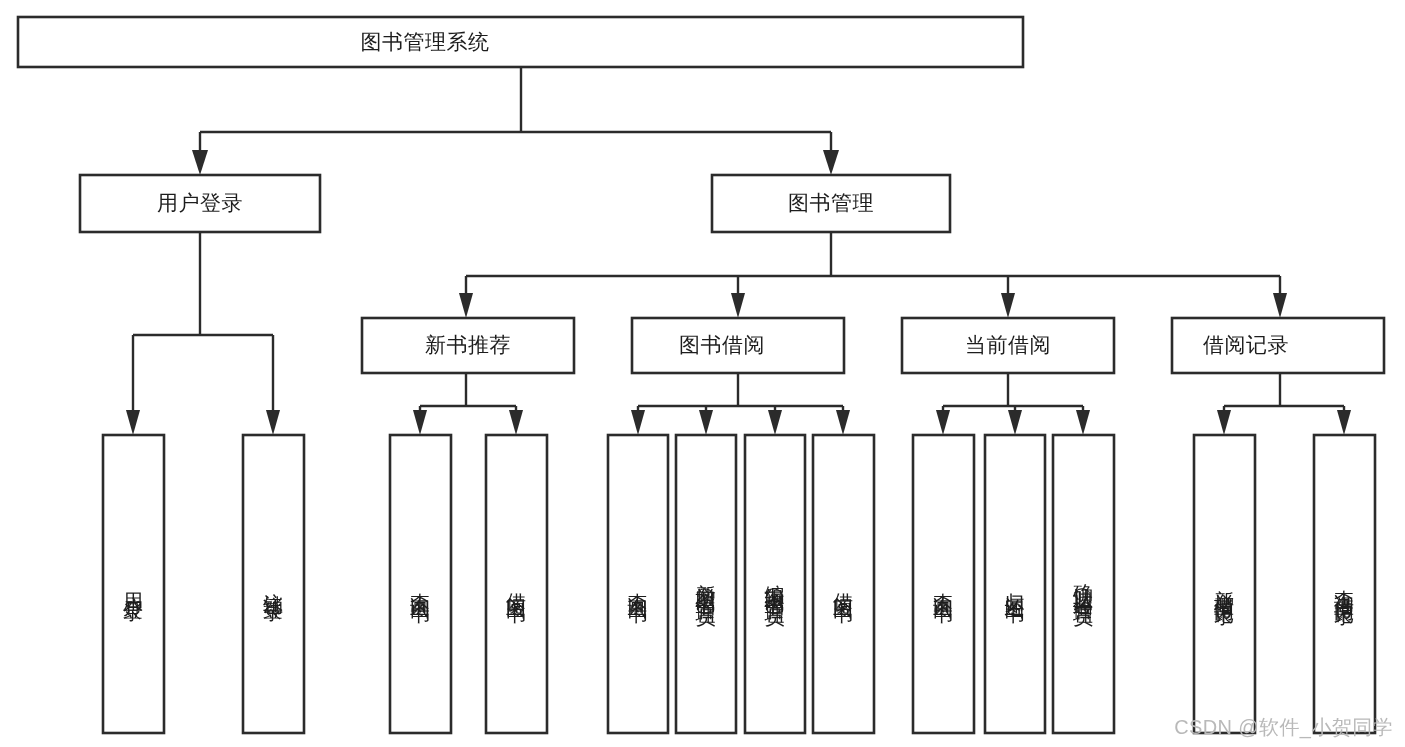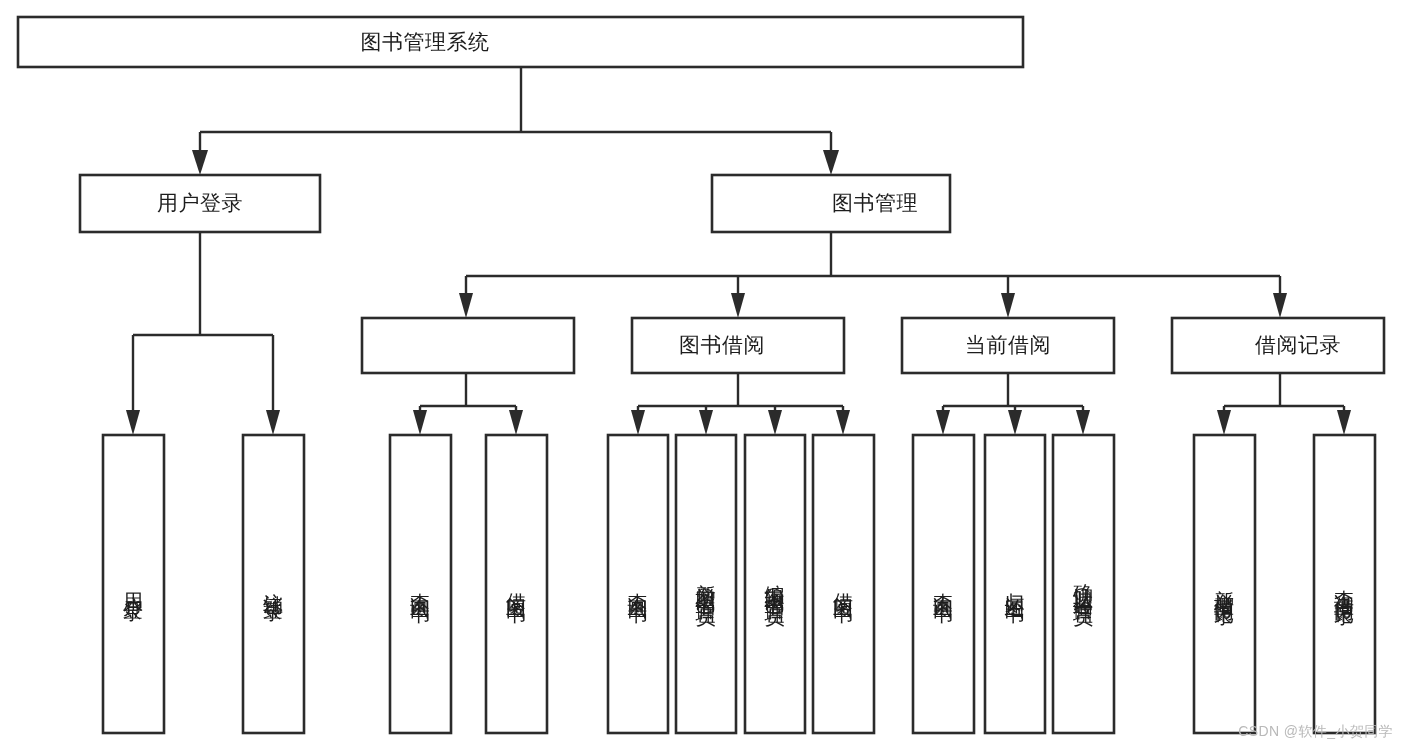--- a/index.html
+++ b/index.html
@@ -59,21 +59,21 @@
     text-orientation: upright;
     font-size: 20px;
     letter-spacing: 3.5px;
     line-height: 1;
   }
   .watermark {
     position: absolute;
     right: 12px;
     bottom: 6px;
     color: #b9b9b9;
-    font-size: 14px;
+    font-size: 20px;
     font-family: "Liberation Sans", "DejaVu Sans", sans-serif;
     letter-spacing: 0.4px;
     white-space: nowrap;
   }
 </style>
 </head>
 <body>
 
 <div id="diagram-root">
 
@@ -163,25 +163,26 @@
     <path class="connector" d="M 1224 406 L 1344 406"></path>
     <path class="connector" d="M 1224 406 L 1224 418"></path>
     <path class="connector" d="M 1344 406 L 1344 418"></path>
     <polygon class="arrow-head" points="1224,435 1217,410 1231,410"></polygon>
     <polygon class="arrow-head" points="1344,435 1337,410 1351,410"></polygon>
   </svg>
 
   <div class="node-label" style="left:18px; top:17px; width:814px; height:50px;">图书管理系统</div>
 
   <div class="node-label" style="left:80px; top:175px; width:240px; height:57px;">用户登录</div>
-  <div class="node-label" style="left:712px; top:175px; width:238px; height:57px;padding-left:44px;">图书管理</div>
-
+  <div class="node-label" style="left:712px; top:175px; width:238px; height:57px;">图书管理</div>
+
+  <div class="node-label" style="left:362px; top:318px; width:212px; height:55px;">新书推荐</div>
   <div class="node-label" style="left:632px; top:318px; width:180px; height:55px;">图书借阅</div>
   <div class="node-label" style="left:902px; top:318px; width:212px; height:55px;border-radius:9px;">当前借阅</div>
-  <div class="node-label" style="left:1192px; top:318px; width:212px; height:55px;font-family:Liberation Serif, serif;">借阅记录</div>
+  <div class="node-label" style="left:1140px; top:318px; width:212px; height:55px;font-family:Liberation Serif, serif;">借阅记录</div>
 
   <div class="node-label vertical" style="left:103px; top:435px; width:61px; height:298px;">用户登录</div>
   <div class="node-label vertical" style="left:243px; top:435px; width:61px; height:298px;">注销登录</div>
 
   <div class="node-label vertical" style="left:390px; top:435px; width:61px; height:298px;">查询图书</div>
   <div class="node-label vertical" style="left:486px; top:435px; width:61px; height:298px;">借阅图书</div>
 
   <div class="node-label vertical" style="left:608px; top:435px; width:60px; height:298px;">查询图书</div>
   <div class="node-label vertical" style="left:676px; top:435px; width:60px; height:298px;">新增图书（管理员）</div>
   <div class="node-label vertical" style="left:745px; top:435px; width:60px; height:298px;">编辑图书（管理员）</div>

